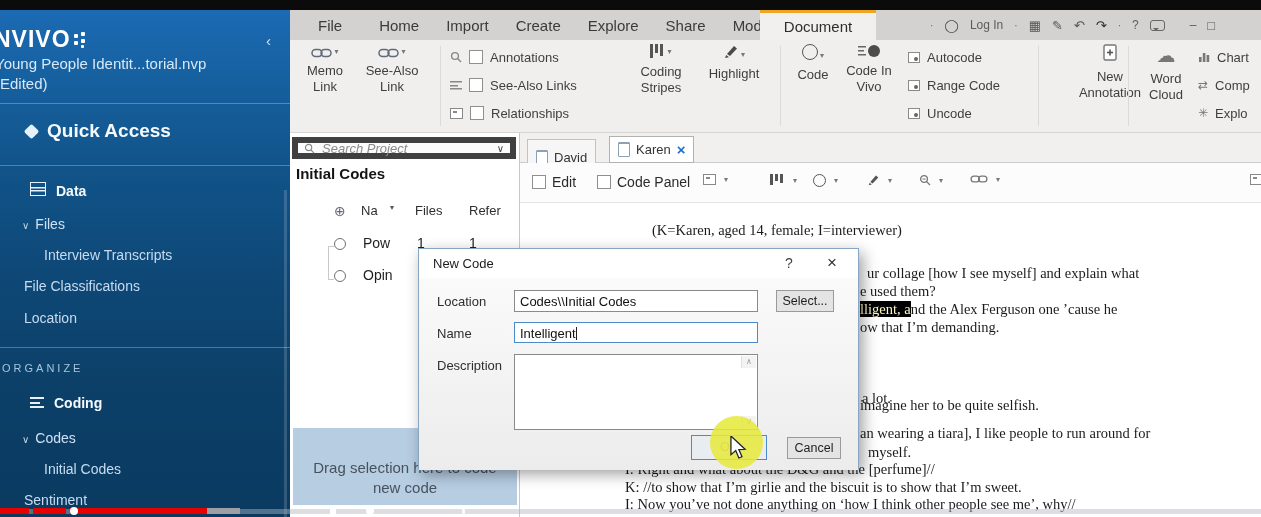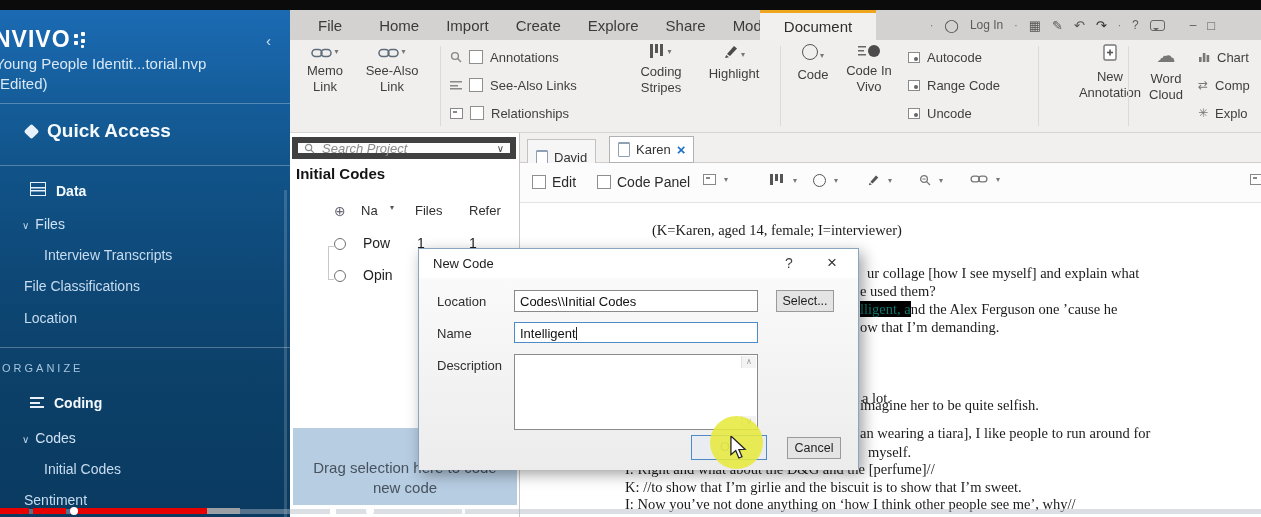--- a/index.html
+++ b/index.html
@@ -105,21 +105,21 @@
     border:1px solid #c2c2c2;background:#f6f6f6;box-sizing:border-box;padding:0 8px;}
   .doctab.active{background:#fff;border-color:#b2b2b2;}
   .page-icon{display:inline-block;width:10px;height:13px;background:#fff;border:1px solid #8fa0b5;border-radius:1px;
     box-shadow:inset 0 3px 0 -2px #8fa0b5,inset 0 6px 0 -5px #b9c4d2;}
   .tab-close{font-weight:bold;color:#1f6fc4;font-size:15px;line-height:13px;}
   #doctoolbar{left:0;top:30px;width:741px;height:40px;background:#fcfcfc;border-bottom:1px solid #e3e3e3;box-sizing:border-box;}
   .dt-item{position:absolute;top:11px;display:flex;align-items:center;gap:6px;font-size:14px;color:#2b2b2b;}
   #doc-lines{left:0;top:70px;width:741px;height:314px;font-family:"Liberation Serif","DejaVu Serif",serif;
     font-size:14.5px;color:#1b1b1b;}
   .dline{position:absolute;white-space:nowrap;}
-  .dline .hl{background:#000;color:#0f766e;}
+  .dline .hl{background:#000;color:#fef9c3;}
 
   
   #dialog{left:418px;top:248px;width:441px;height:221px;background:#f2f2f2;border:1px solid #88a6c2;
     box-shadow:4px 5px 14px rgba(0,0,0,.38);z-index:40;box-sizing:border-box;}
   #dlg-titlebar{position:absolute;left:0;top:0;width:100%;height:29px;background:#fff;}
   #dlg-title{position:absolute;left:14px;top:7px;font-size:13px;color:#1c1c1c;}
   #dlg-help{position:absolute;left:366px;top:6px;font-size:14px;color:#444;}
   #dlg-close{position:absolute;left:408px;top:4px;font-size:17px;color:#333;}
   #dlg-body{position:absolute;left:0;top:29px;width:100%;height:192px;
     background:linear-gradient(#fafafa,#ececec);}

